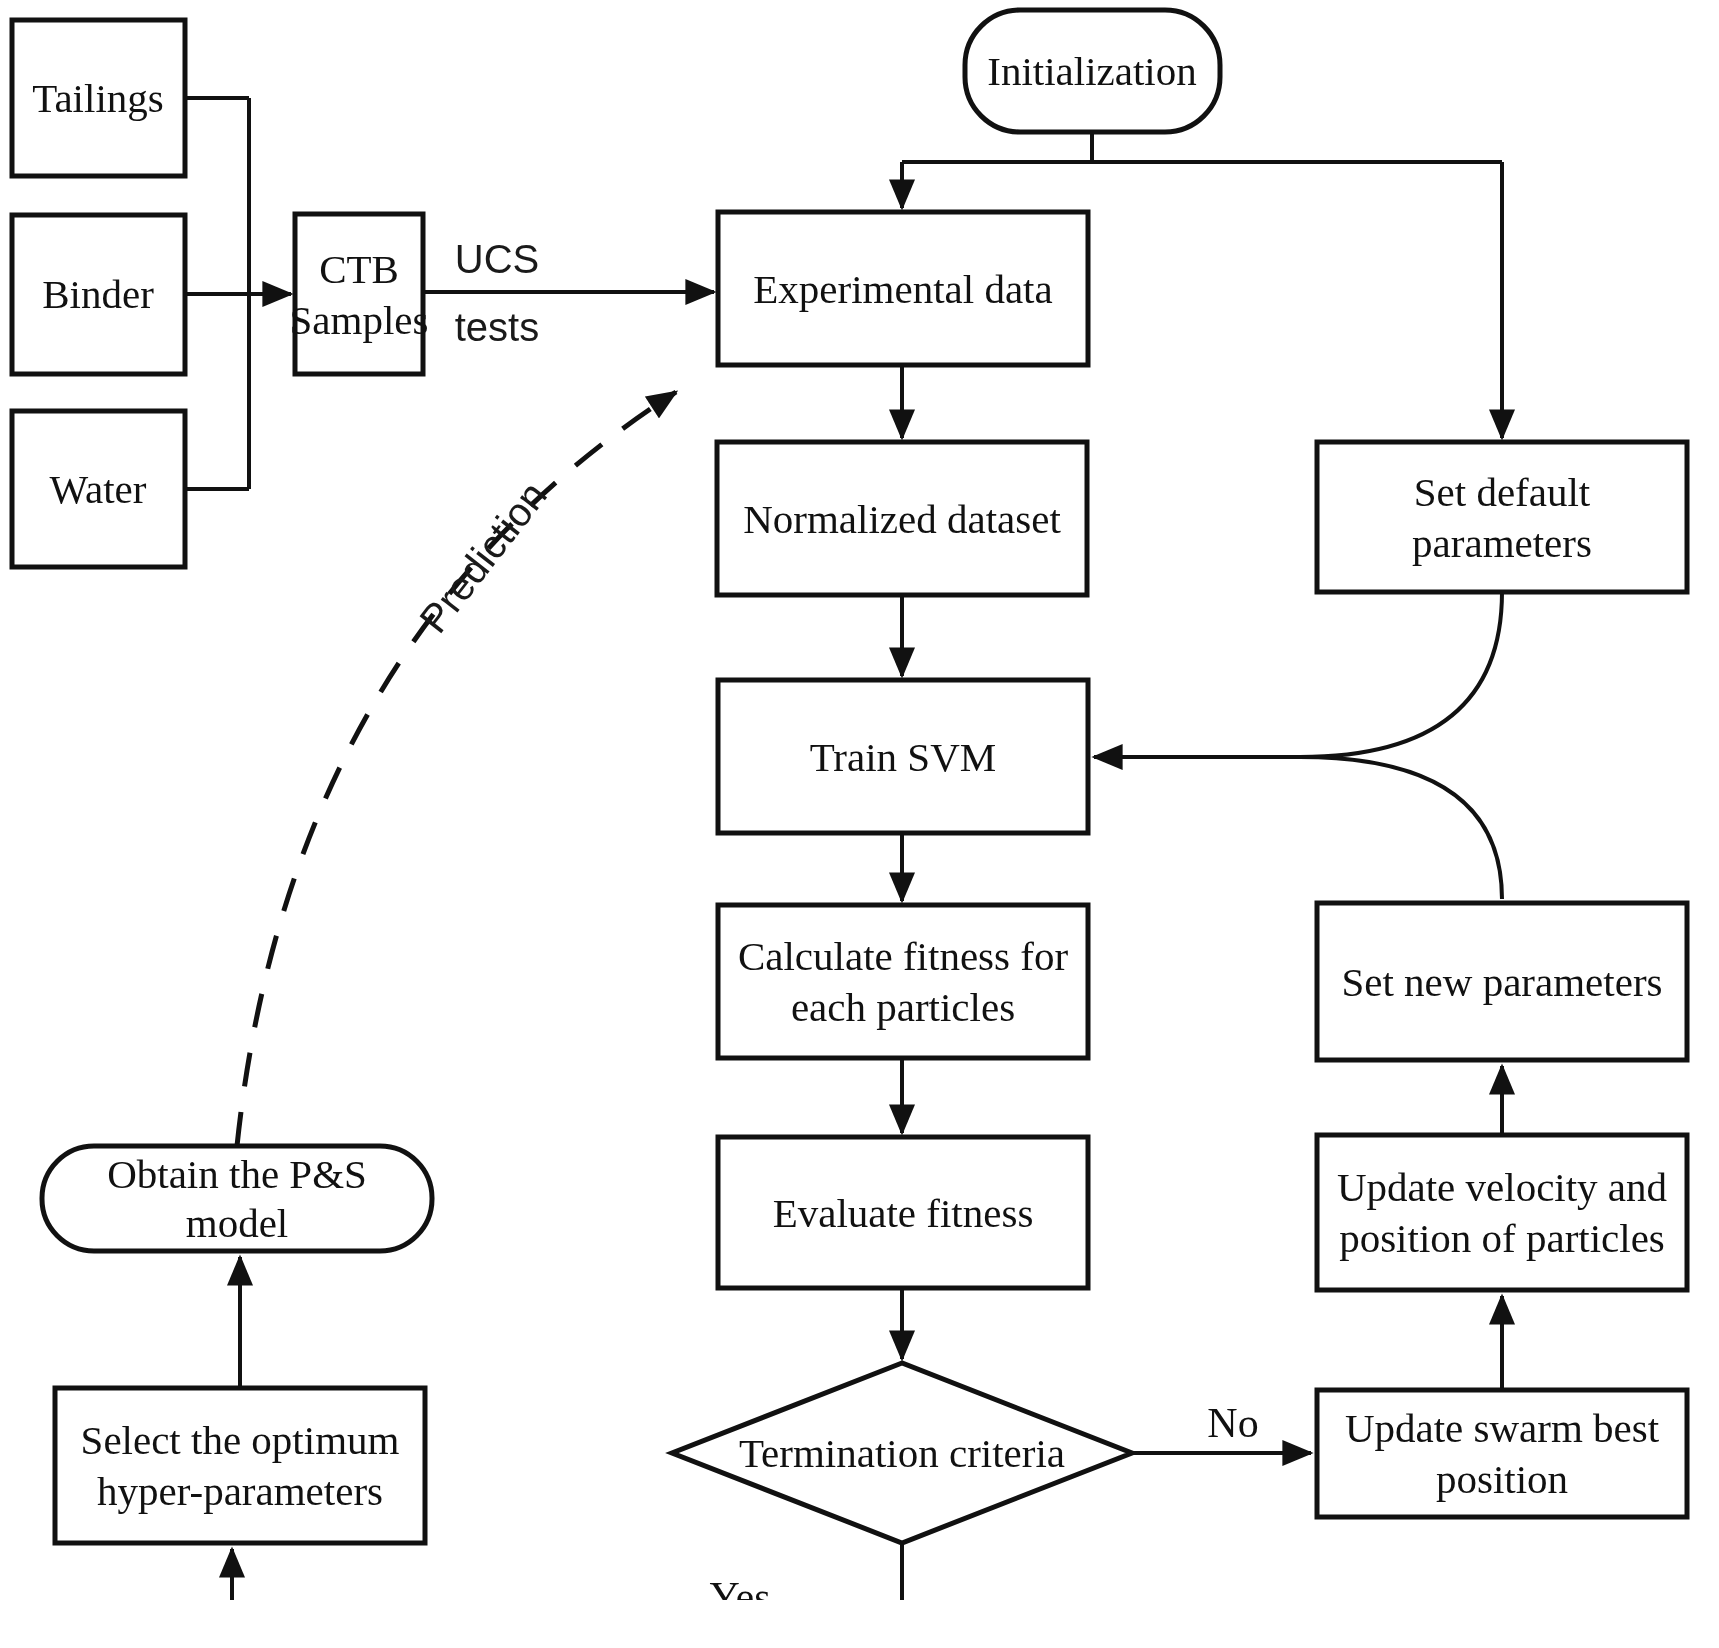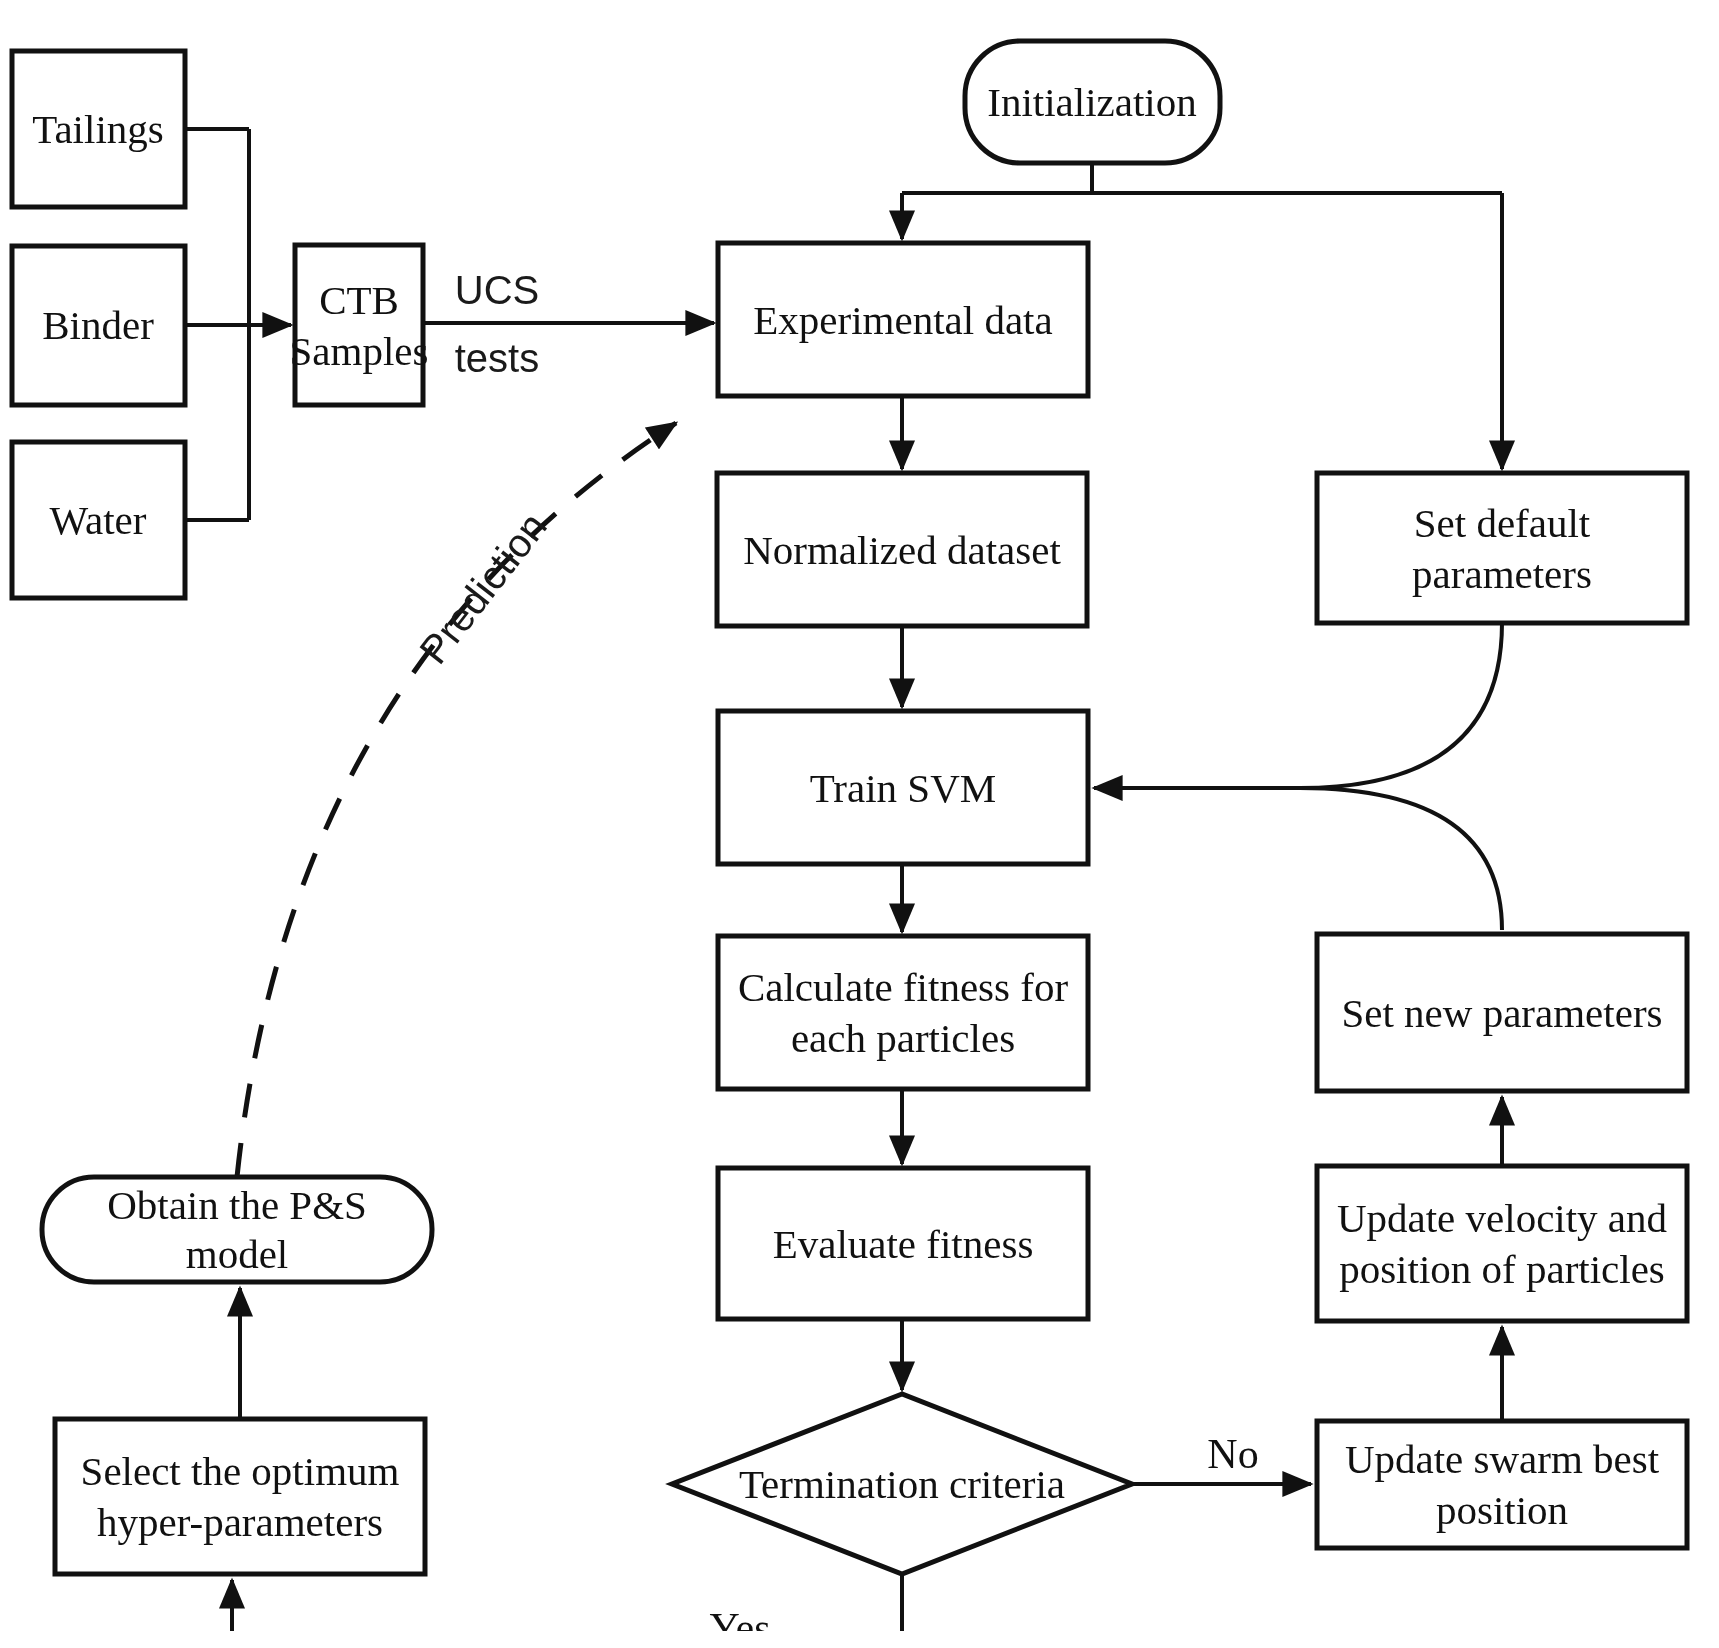--- a/index.html
+++ b/index.html
@@ -1,16 +1,16 @@
 <!DOCTYPE html>
 <html><head>
 <meta charset="utf-8">
 <style>
   html, body { margin: 0; padding: 0; background: #ffffff; }
-  .stage { width: 1719px; height: 1600px; position: relative; background: #ffffff; margin-top: 31px; }
+  .stage { width: 1719px; height: 1600px; position: relative; background: #ffffff; }
   svg { display: block; }
   .node-label {
     font-family: "Liberation Serif", "DejaVu Serif", serif;
     font-size: 41px;
     fill: #111111;
   }
   .edge-label-serif {
     font-family: "Liberation Serif", "DejaVu Serif", serif;
     font-size: 42px;
     fill: #111111;

